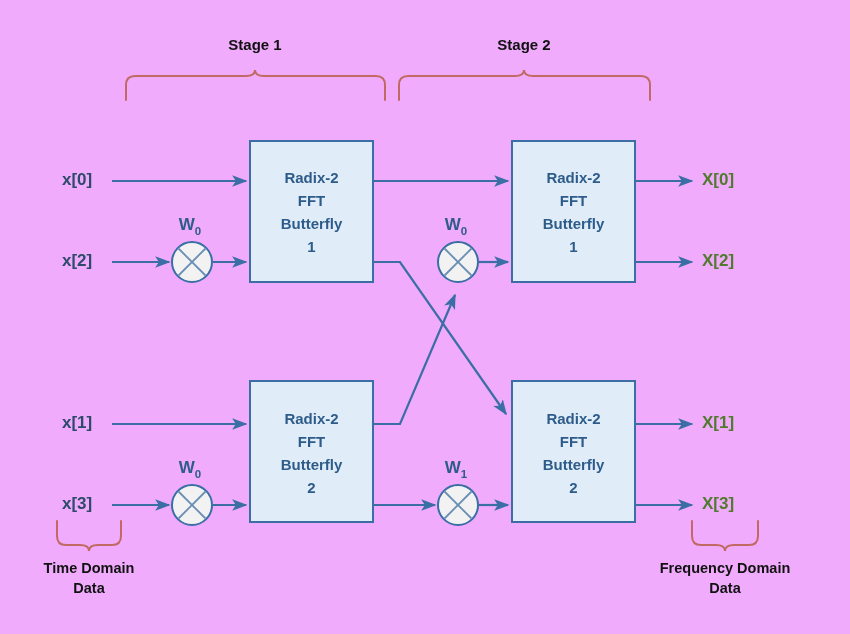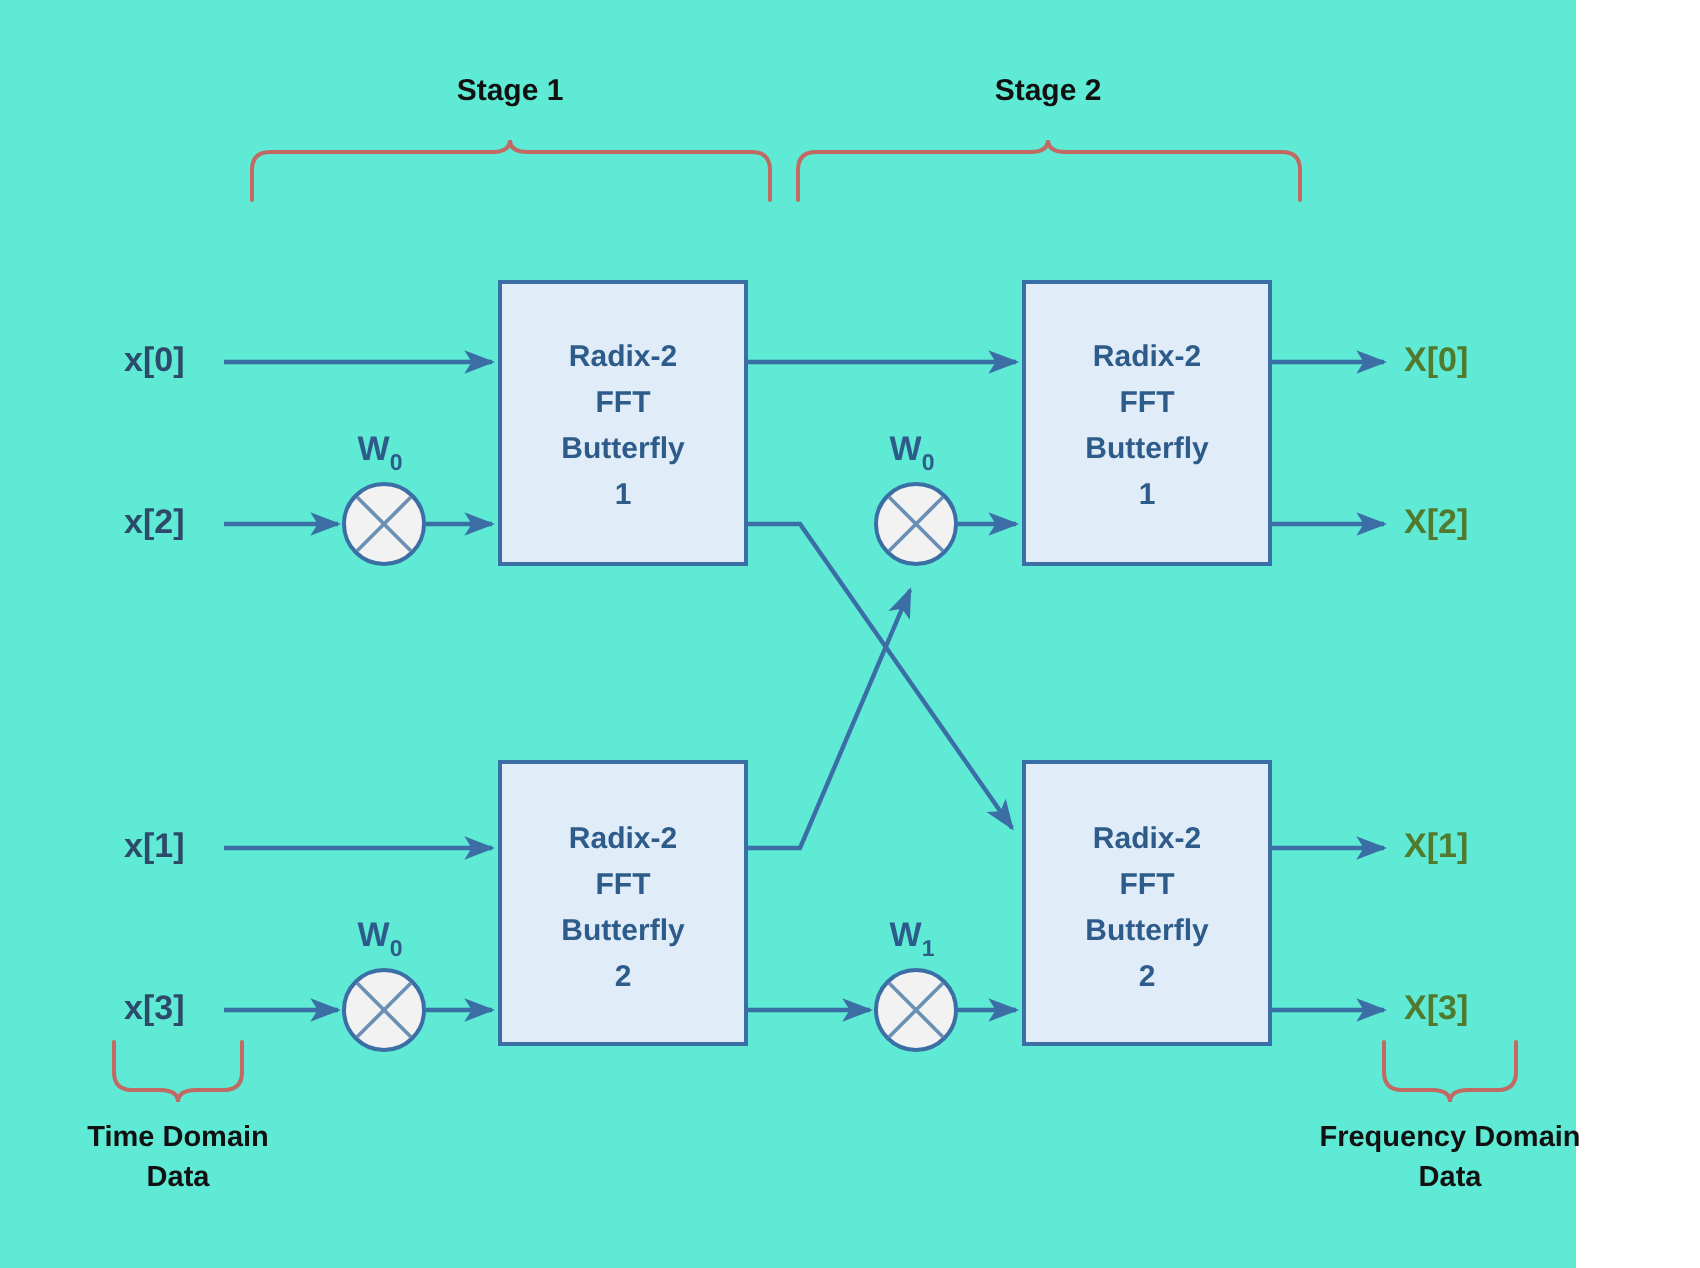--- a/index.html
+++ b/index.html
@@ -8,23 +8,23 @@
     background: #ffffff;
   }
   body {
     width: 850px;
     height: 634px;
     font-family: "Liberation Sans", sans-serif;
     overflow: hidden;
   }
   #diagram-root {
     position: relative;
-    width: 788px;
+    width: 850px;
     height: 634px;
-    background: #5eead4;
+    background: #f0abfc;
   }
   svg.canvas {
     position: absolute;
     top: 0;
     left: 0;
     width: 850px;
     height: 634px;
   }
   .box-rect {
     fill: #e0edf8;

